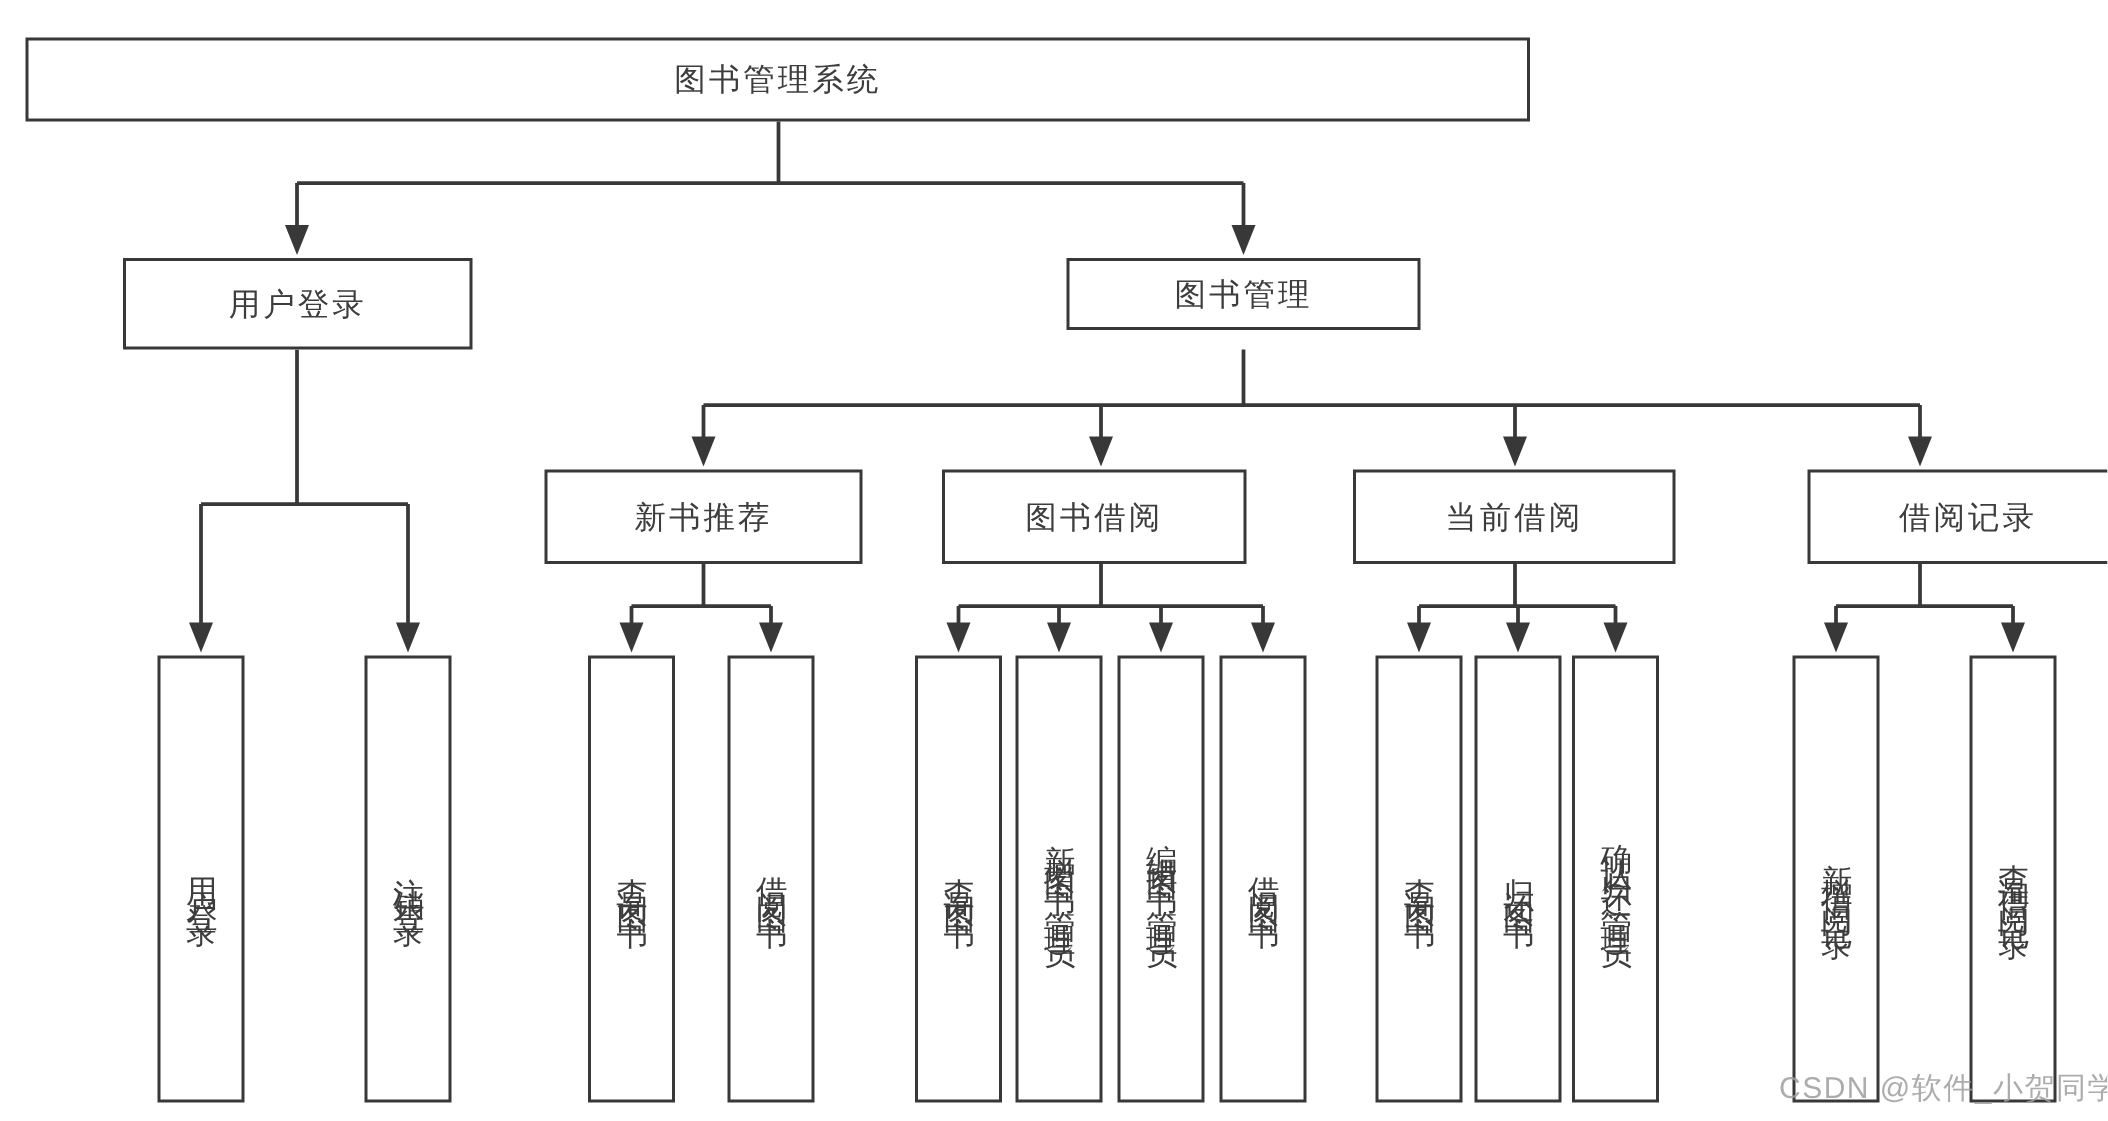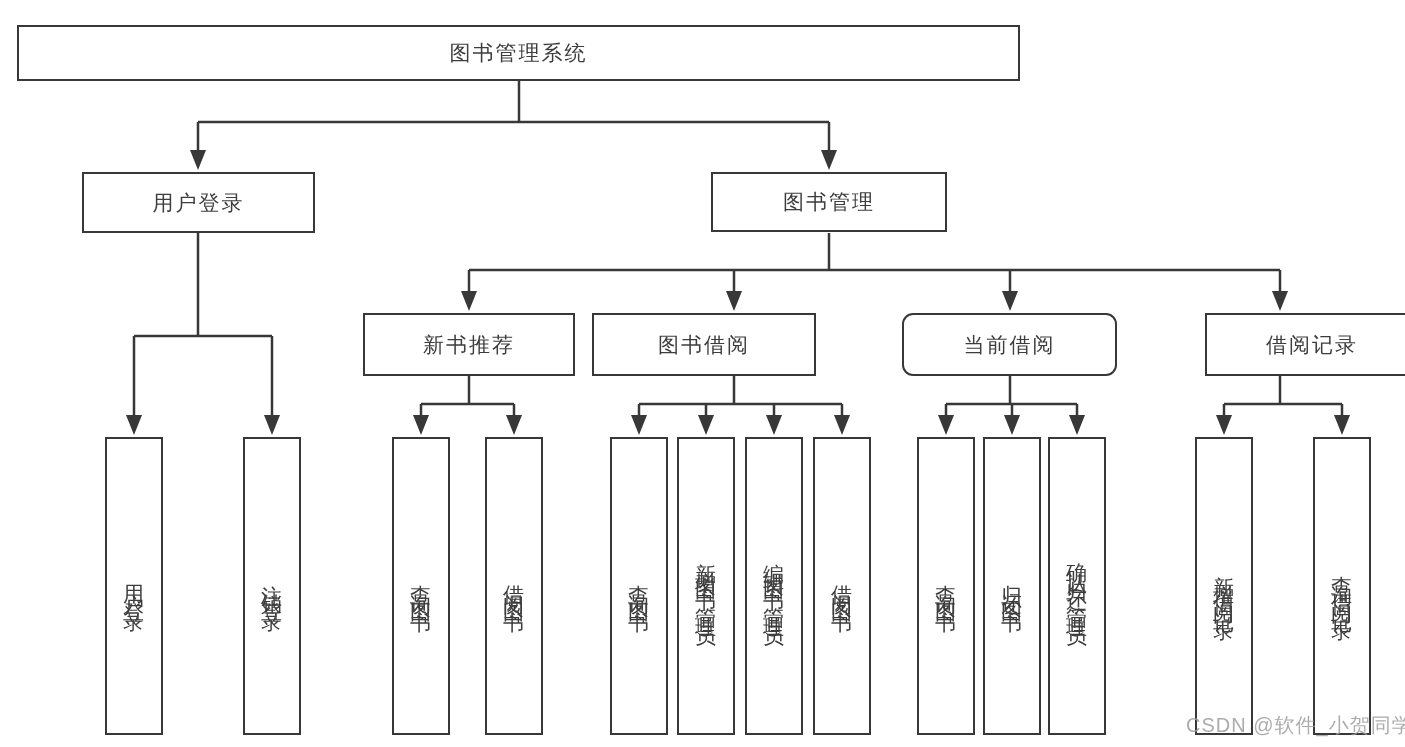--- a/index.html
+++ b/index.html
@@ -24,25 +24,25 @@
     display:flex;
     align-items:center;
     justify-content:center;
     color:#3d3d3d;
     font-size:21px;
     letter-spacing:2px;
     white-space:nowrap;
   }
   .root{left:17px;top:13px;width:1003px;height:56px;margin-top:12px;}
   .n-user-login{left:82px;top:172px;width:233px;height:61px;}
-  .n-book-mgmt{left:711px;top:172px;width:236px;height:60px;}
+  .n-book-mgmt{left:711px;top:172px;width:236px;height:48px;}
   .l3{top:313px;height:63px;}
   .n-new-book{left:363px;width:212px;}
-  .n-book-borrow{left:592px;width:224px;}
-  .n-current-borrow{left:902px;width:215px;border-radius:11px;}
+  .n-book-borrow{left:628px;width:203px;}
+  .n-current-borrow{left:902px;width:215px;}
   .n-borrow-records{left:1173px;width:214px;margin-left:32px;}
   .leaf{
     position:absolute;
     top:437px;
     width:58px;
     height:298px;
     box-sizing:border-box;
     background:#ffffff;
     border:2px solid #383838;
     display:flex;

